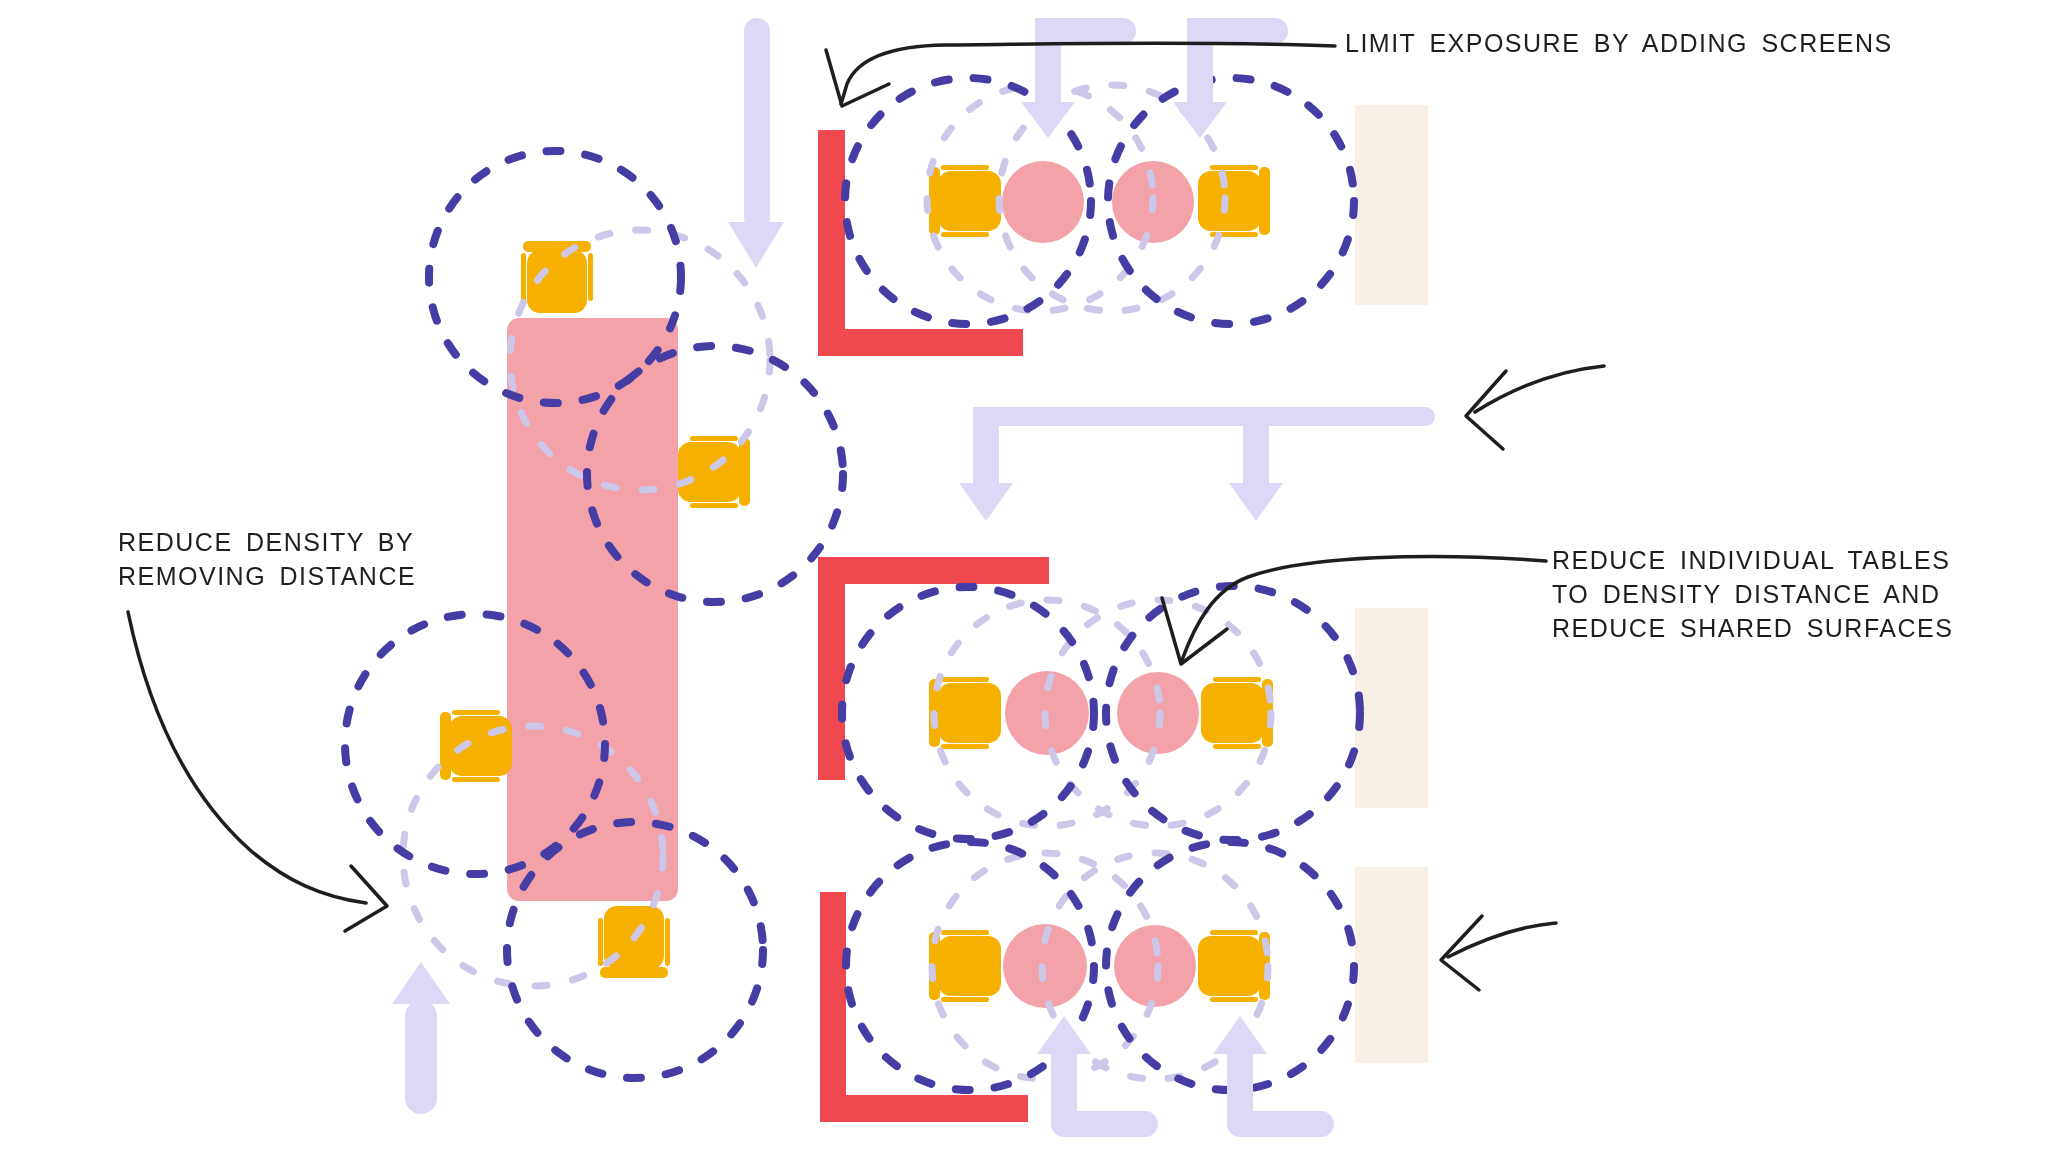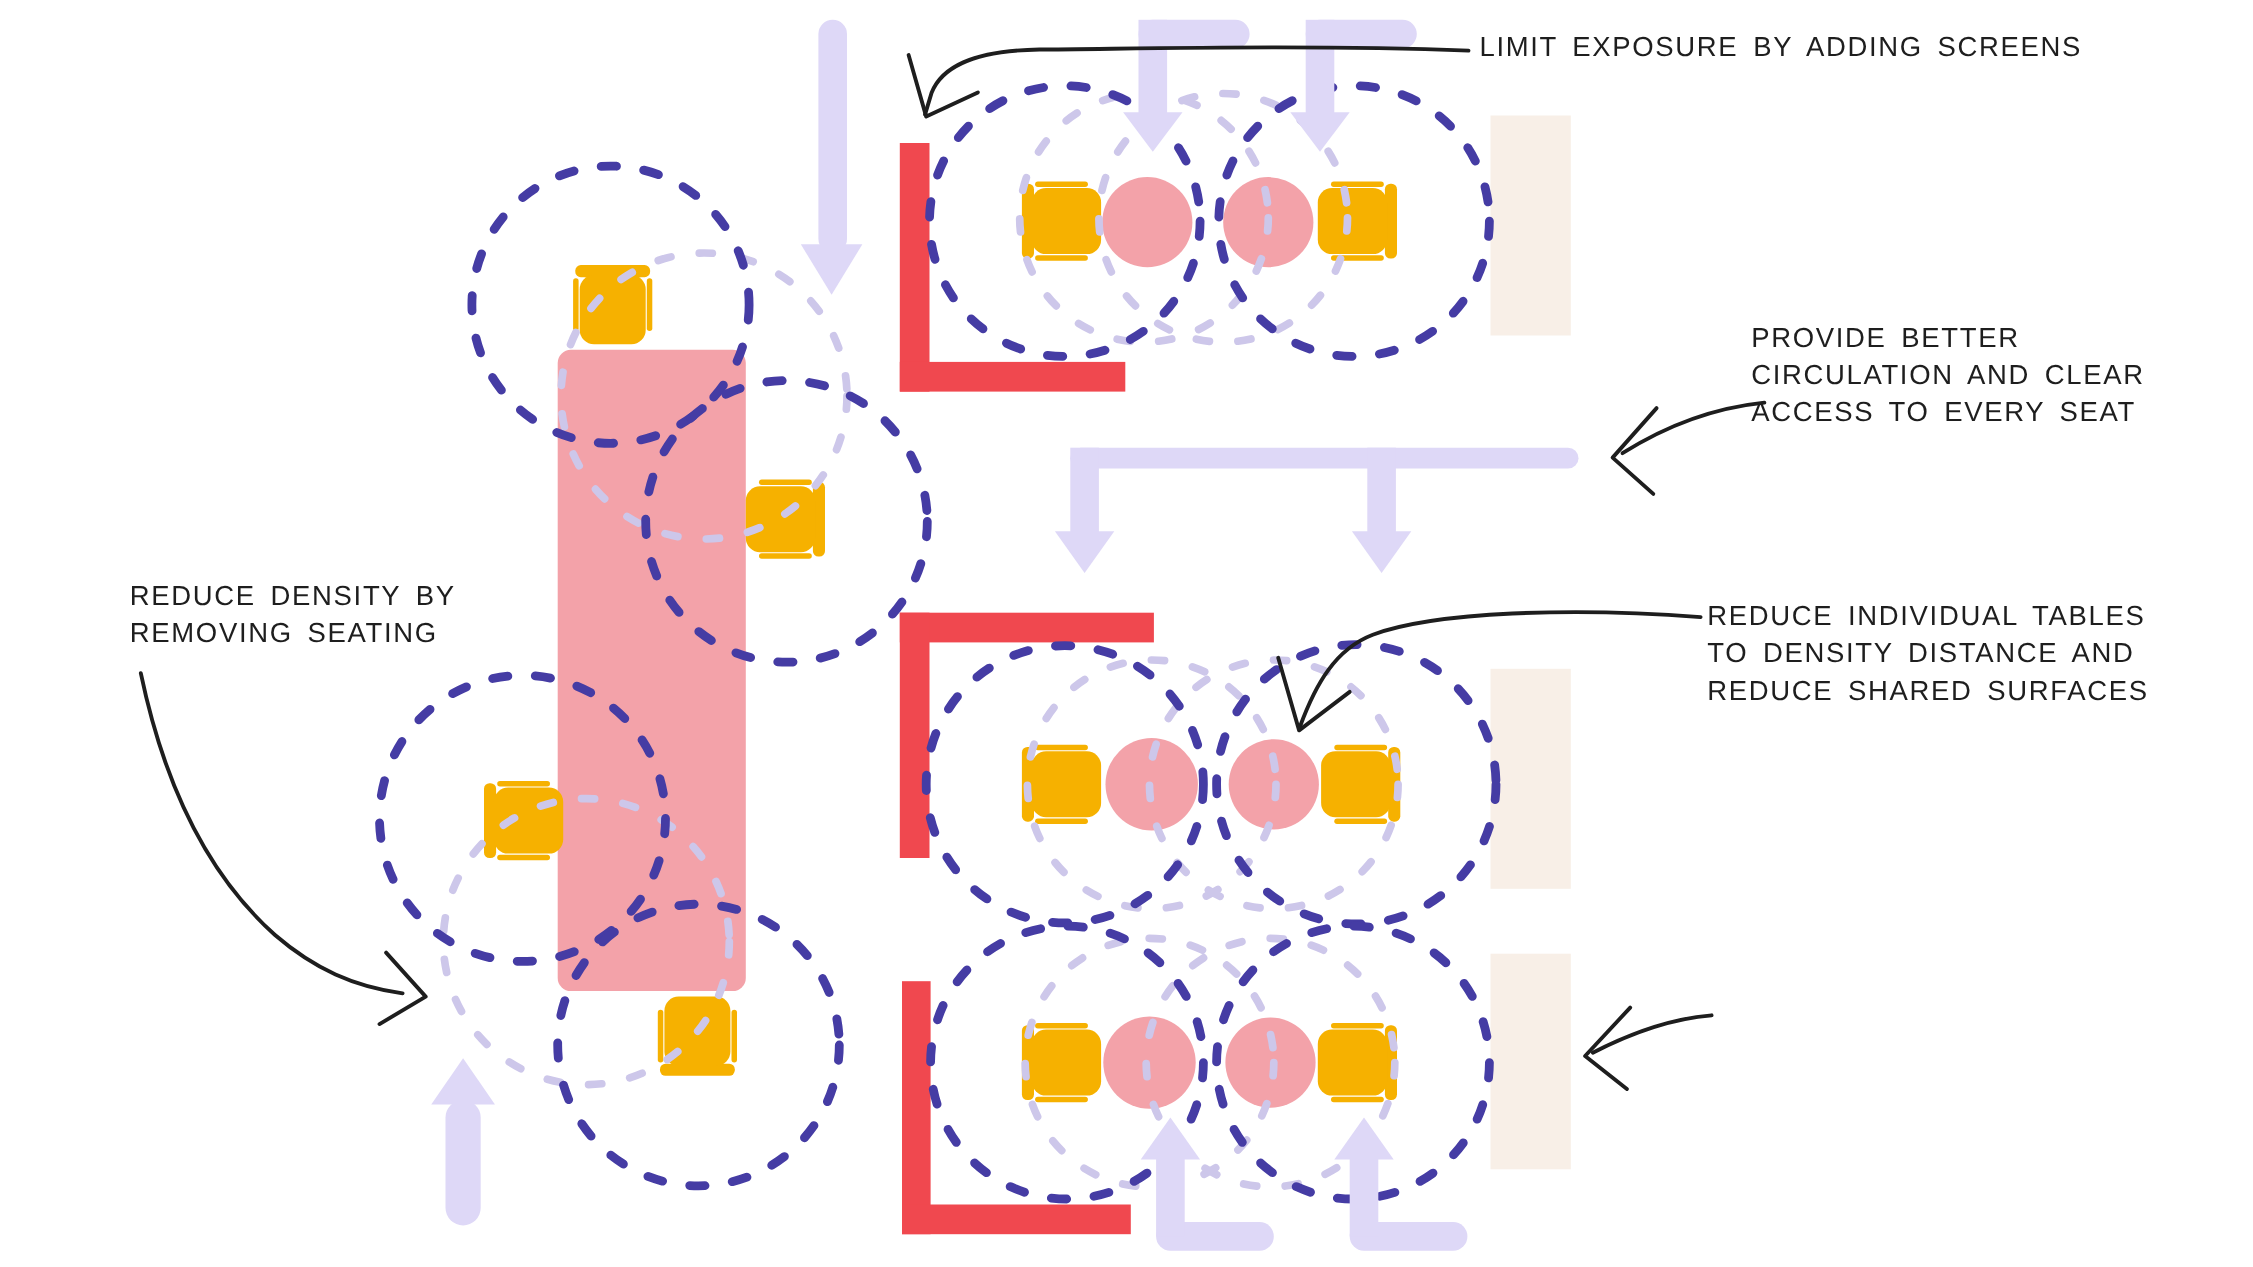--- a/index.html
+++ b/index.html
@@ -160,29 +160,24 @@
   <g>
     <path class="ink" d="M 1556 923 C 1519 926 1483 939 1448 957"></path>
     <path class="ink" d="M 1482 916 L 1441 960 L 1479 990"></path>
   </g>
 </svg>
 
 <div class="note" style="left:1345px;top:26px">
   <div>LIMIT EXPOSURE BY ADDING SCREENS</div>
 </div>
 
-<div class="note" style="left:1592px;top:290px">
-  <div>PROVIDE BETTER</div>
-  <div>CIRCULATION AND CLEAR</div>
-  <div>ACCESS TO EVERY SEAT</div>
-</div>
 
 <div class="note" style="left:118px;top:525px">
   <div>REDUCE DENSITY BY</div>
-  <div>REMOVING SEATING</div>
+  <div>REMOVING DISTANCE</div>
 </div>
 
 <div class="note" style="left:1552px;top:543px">
   <div>REDUCE INDIVIDUAL TABLES</div>
   <div>TO DENSITY DISTANCE AND</div>
   <div>REDUCE SHARED SURFACES</div>
 </div>
 
 
 </div>

